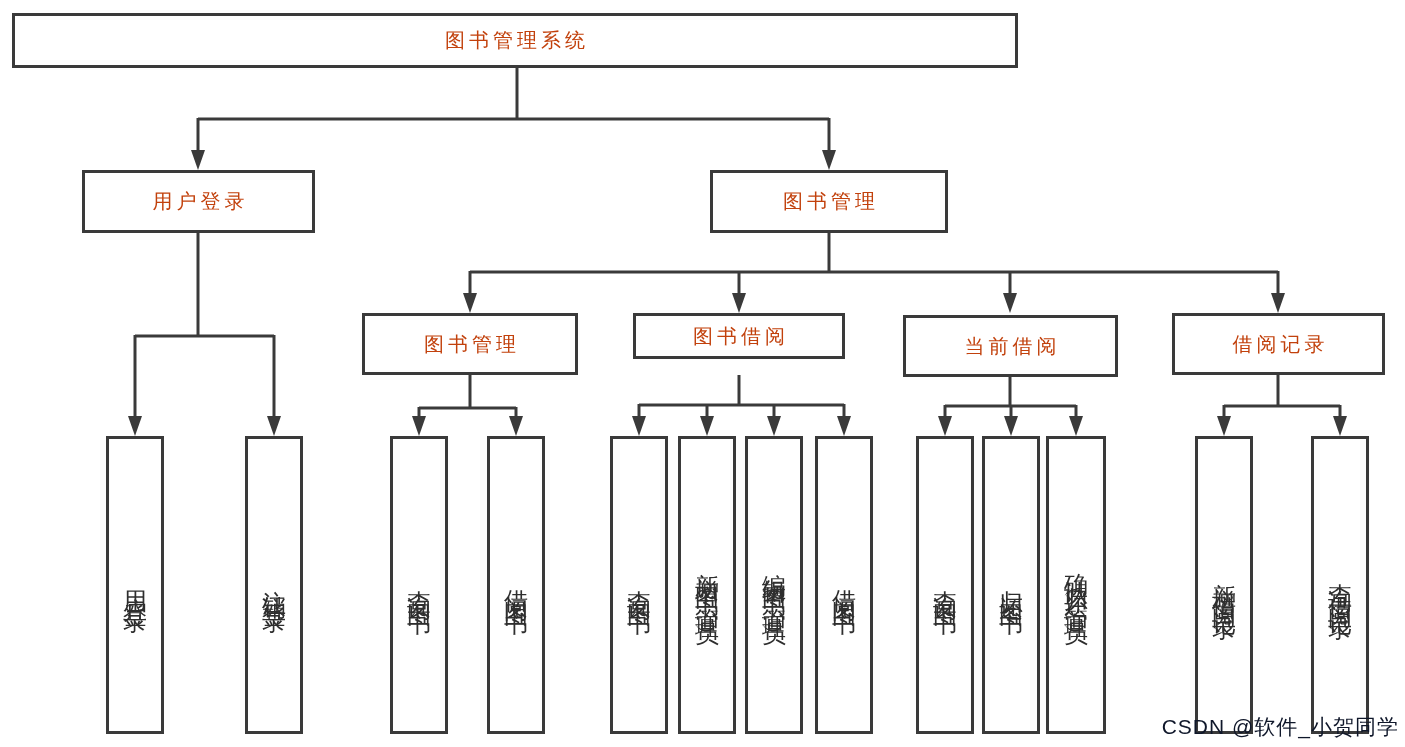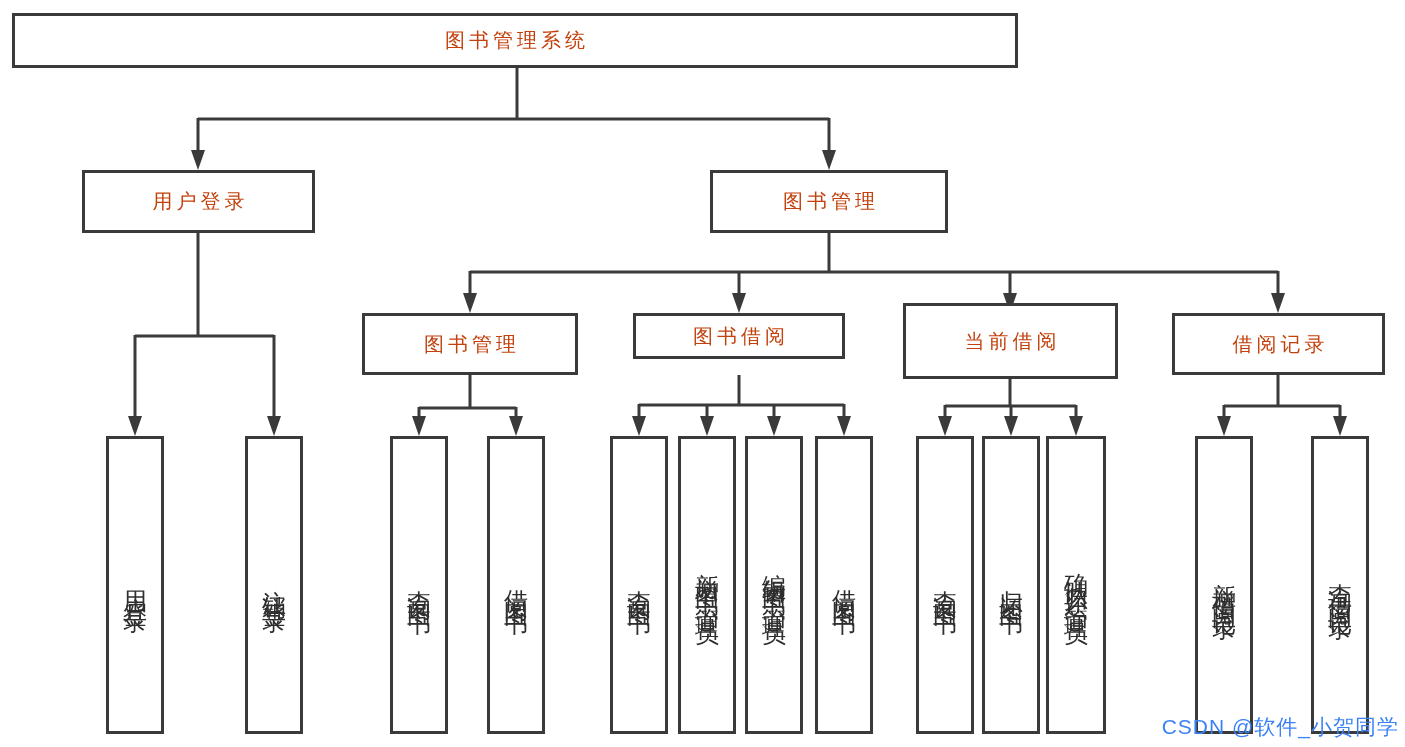--- a/index.html
+++ b/index.html
@@ -34,21 +34,21 @@
     font-size:24px;
     line-height:1.0;
     letter-spacing:7px;
     color:#2e2e2e;
   }
   .watermark{
     position:absolute;
     right:6px;
     bottom:6px;
     font-size:21px;
-    color:#3b82f6;
+    color:#0f172a;
     letter-spacing:1px;
     white-space:nowrap;
   }
 </style>
 </head>
 <body>
 
 <div id="stage">
 
   <svg id="connectors" width="1405" height="747" viewBox="0 0 1405 747" stroke="#3a3a3a" stroke-width="3" fill="#3a3a3a">
@@ -123,21 +123,21 @@
   <div class="box" style="left:710px;top:170px;width:238px;height:63px;">
     <span class="hlabel">图书管理</span>
   </div>
 
   <div class="box" style="left:362px;top:313px;width:216px;height:62px;">
     <span class="hlabel">图书管理</span>
   </div>
   <div class="box" style="left:633px;top:313px;width:212px;height:46px;">
     <span class="hlabel">图书借阅</span>
   </div>
-  <div class="box" style="left:903px;top:303px;width:215px;height:76px;">
+  <div class="box" style="left:903px;top:315px;width:215px;height:62px;">
     <span class="hlabel">当前借阅</span>
   </div>
   <div class="box" style="left:1172px;top:313px;width:213px;height:62px;">
     <span class="hlabel">借阅记录</span>
   </div>
 
   <div class="box vbox" style="left:106px;top:436px;width:58px;height:298px;">
     <span class="vlabel">用户登录</span>
   </div>
   <div class="box vbox" style="left:245px;top:436px;width:58px;height:298px;">

